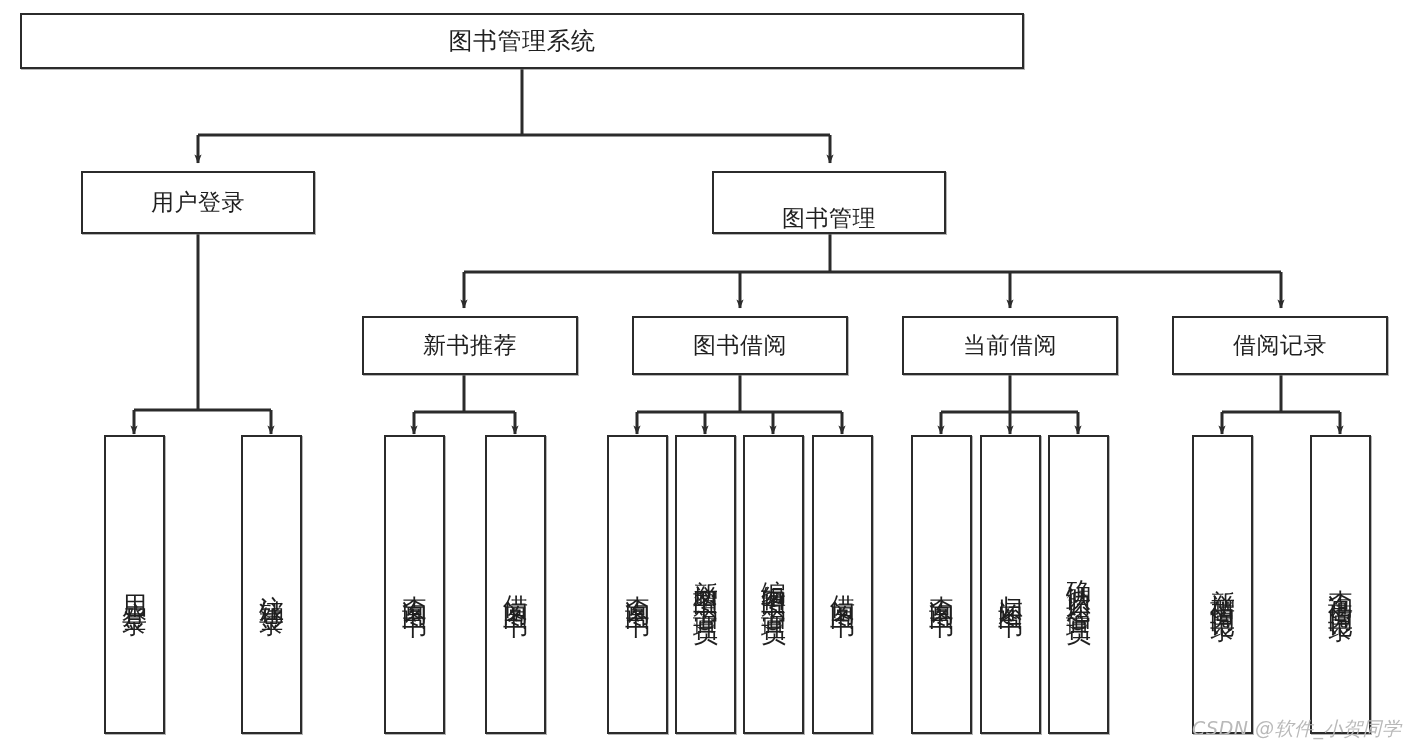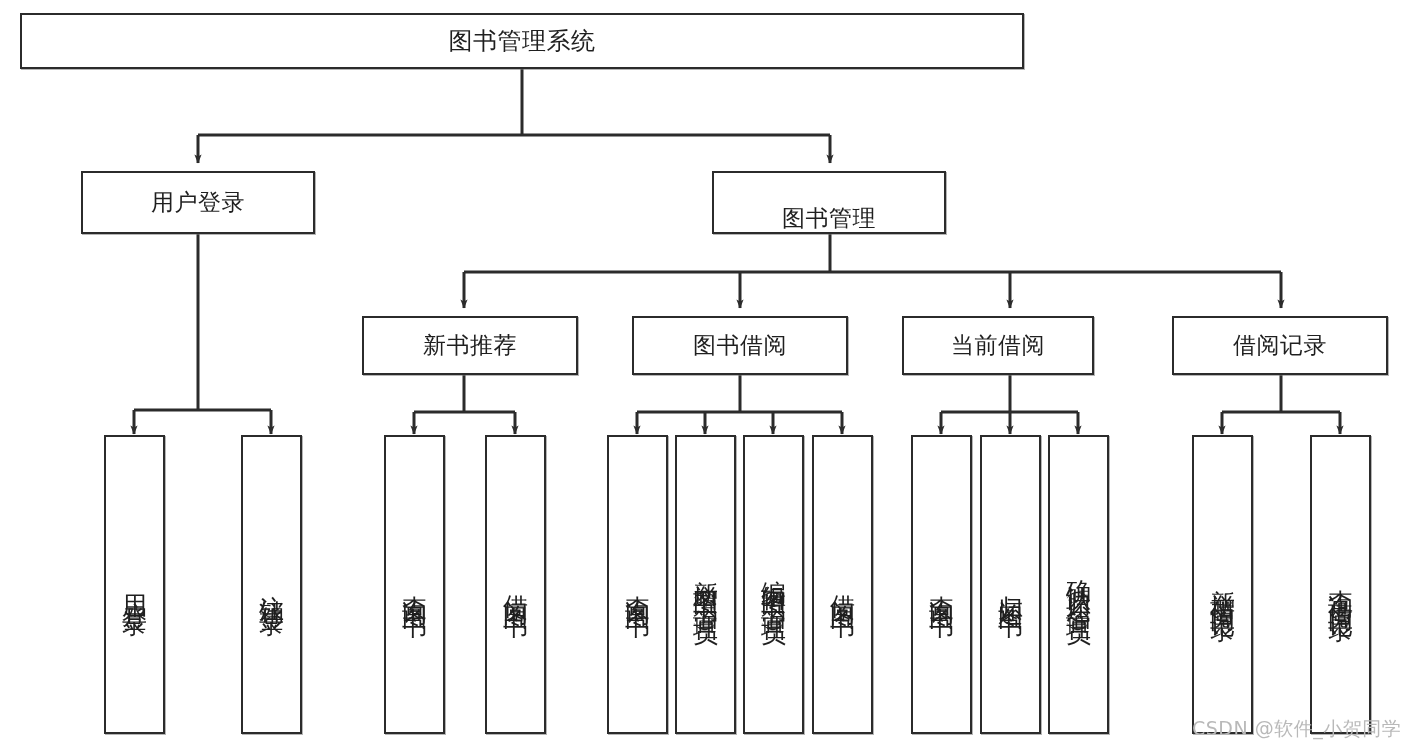--- a/index.html
+++ b/index.html
@@ -142,21 +142,21 @@
   <div class="node horiz" style="left:712px; top:171px; width:234px; height:63px;align-items:flex-end;">
     <span class="lbl">图书管理</span>
   </div>
 
   <div class="node horiz" style="left:362px; top:316px; width:216px; height:59px;">
     <span class="lbl">新书推荐</span>
   </div>
   <div class="node horiz" style="left:632px; top:316px; width:216px; height:59px;">
     <span class="lbl">图书借阅</span>
   </div>
-  <div class="node horiz" style="left:902px; top:316px; width:192px; height:59px;">
+  <div class="node horiz" style="left:902px; top:316px; width:216px; height:59px;">
     <span class="lbl">当前借阅</span>
   </div>
   <div class="node horiz" style="left:1172px; top:316px; width:216px; height:59px;text-align:center;">
     <span class="lbl">借阅记录</span>
   </div>
 
   <div class="node vert" style="left:104px; top:435px; width:61px; height:299px;">
     <span class="lbl">用户登录</span>
   </div>
   <div class="node vert" style="left:241px; top:435px; width:61px; height:299px;">
@@ -193,15 +193,15 @@
     <span class="lbl">确认归还（管理员）</span>
   </div>
 
   <div class="node vert" style="left:1192px; top:435px; width:61px; height:299px;">
     <span class="lbl">新增借阅记录</span>
   </div>
   <div class="node vert" style="left:1310px; top:435px; width:61px; height:299px;">
     <span class="lbl">查询借阅记录</span>
   </div>
 
-  <div class="watermark" style="left:1192px; top:716px;">CSDN @软件_小贺同学</div>
+  <div class="watermark" style="left:1192px; top:716px;font-style:italic;">CSDN @软件_小贺同学</div>
 
 </div>
 
 </body></html>

